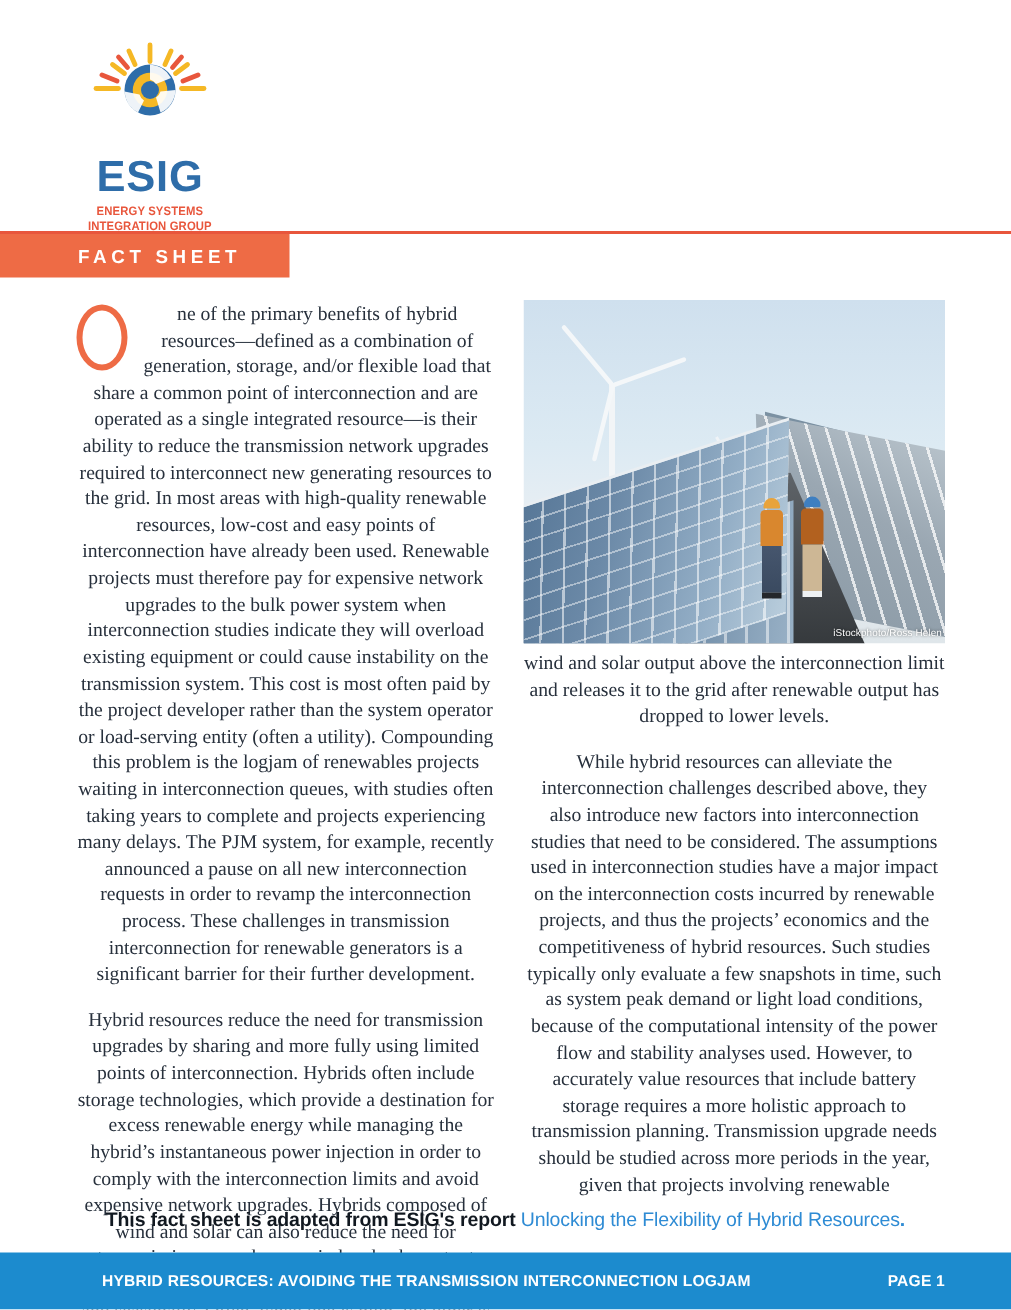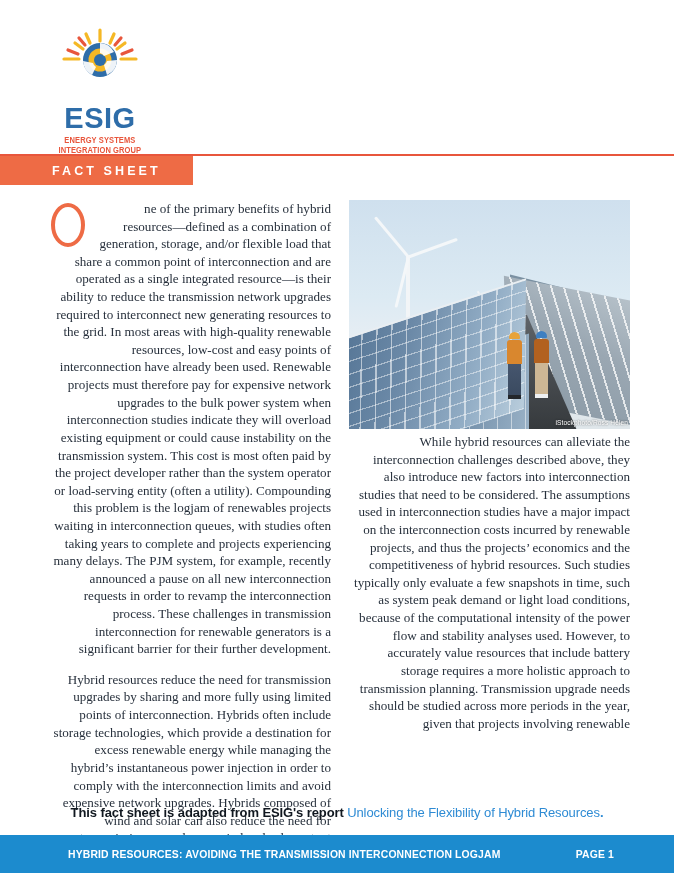--- a/index.html
+++ b/index.html
@@ -140,21 +140,21 @@
     left: 299px;
     top: 0;
     width: 281px;
   }
 
   p.body {
     font-family: "Liberation Serif", serif;
     font-size: 13.1px;
     line-height: 1.345;
     color: #27303c;
-    text-align: right;
+    text-align: center;
     margin-bottom: 13px;
   }
 
   
   .dropcap-para {
     position: relative;
   }
   .dropcap {
     float: left;
     width: 40px;
@@ -360,21 +360,21 @@
     background: #1C8BCE;
     display: flex;
     align-items: center;
     color: #ffffff;
     font-family: "Liberation Sans", sans-serif;
     font-weight: bold;
     font-size: 10.4px;
     letter-spacing: 0.15px;
   }
   .footer-title { margin-left: 68px; }
-  .footer-page { margin-left: auto; margin-right: 60px; text-align: center; }
+  .footer-page { margin-left: auto; margin-right: 44px; text-align: center; }
 </style>
 </head>
 <body>
 
 <div class="page">
 
   <div class="header">
 
     <div class="logo-block">
       <div class="logo-mark">
@@ -462,20 +462,21 @@
           <div class="person p2">
             <div class="helmet h-blue"></div>
             <div class="torso t-rust"></div>
             <div class="legs l-khaki"></div>
             <div class="shoes s-light"></div>
           </div>
         </div>
         <div class="photo-credit">iStockphoto/Ross Helen</div>
       </div>
 
+      <p class="body">wind and solar output above the interconnection limit and releases it to the grid after renewable output has dropped to lower levels.</p>
 
 
       <p class="body">While hybrid resources can alleviate the interconnection challenges described above, they also introduce new factors into interconnection studies that need to be considered. The assumptions used in interconnection studies have a major impact on the interconnection costs incurred by renewable projects, and thus the projects’ economics and the competitiveness of hybrid resources. Such studies typically only evaluate a few snapshots in time, such as system peak demand or light load conditions, because of the computational intensity of the power flow and stability analyses used. However, to accurately value resources that include battery storage requires a more holistic approach to transmission planning. Transmission upgrade needs should be studied across more periods in the year, given that projects involving renewable</p>
     </div>
   </div>
 
   <div class="footnote">
     <span>This fact sheet is adapted from ESIG's report </span><span class="link">Unlocking the Flexibility of Hybrid Resources</span><span class="period">.</span>
   </div>
 

